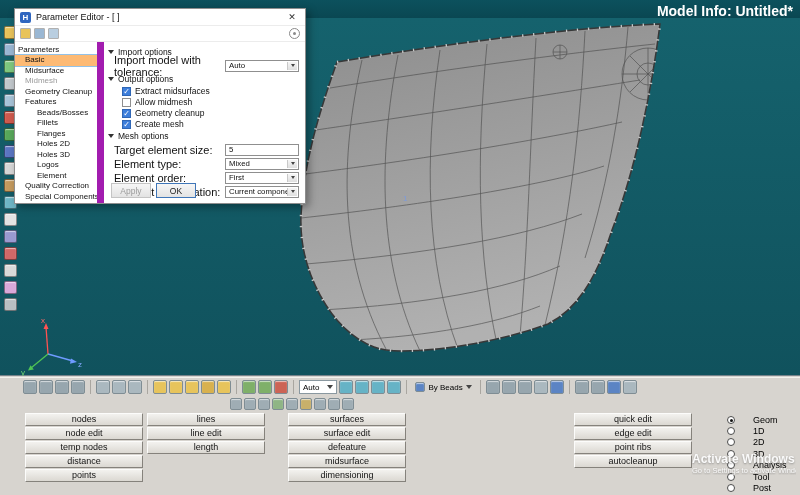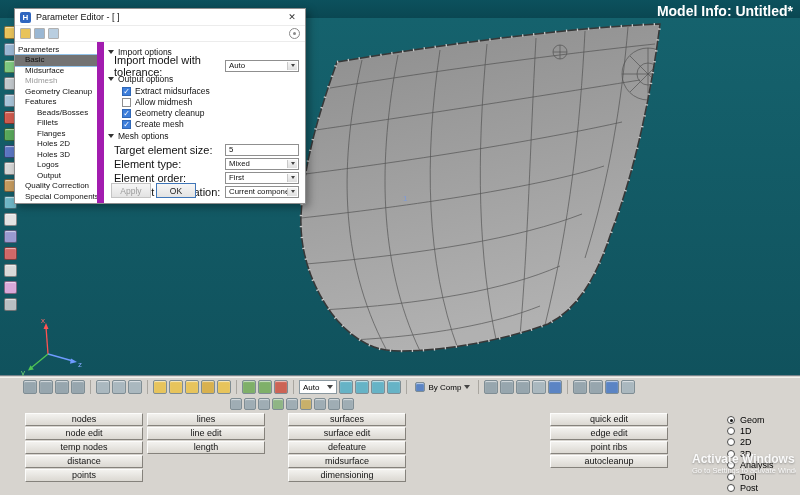--- a/index.html
+++ b/index.html
@@ -35,21 +35,21 @@
   .dclose { margin-left:auto; width:16px; text-align:center; font-size:9px; color:#333; }
   .dtoolbar { display:flex; align-items:center; height:16px; padding:0 5px; gap:3px; border-bottom:1px solid #ececec; }
   .dticon { width:11px; height:11px; border-radius:1px; border:1px solid #b0b0b0; }
   .dgear { margin-left:auto; width:11px; height:11px; border:1px solid #8a8a8a; border-radius:50%; position:relative; }
   .dgear::after { content:""; position:absolute; left:3px; top:3px; width:3px; height:3px; background:#8a8a8a; border-radius:50%; }
   .dbody { display:flex; height:161px; position:relative; }
   .dtree { width:89px; border-right:7px solid #a21caf; padding-top:2px; overflow:hidden; }
   .troot { padding-left:3px; font-size:8px; line-height:11px; }
   .titem { font-size:8px; line-height:10.5px; padding-left:10px; white-space:nowrap; }
   .titem.lvl2 { padding-left:22px; }
-  .titem.sel { background:#737373; outline:1px solid #93c2e8; }
+  .titem.sel { background:#fdba74; outline:1px solid #93c2e8; }
   .titem.dim { color:#9a9a9a; }
   .dcontent { flex:1; padding:3px 6px 0 4px; position:relative; }
   .sechead { display:flex; align-items:center; gap:4px; margin:2px 0; font-size:8.5px; }
   .tri-marker { width:0; height:0; border-left:3px solid transparent; border-right:3px solid transparent; border-top:4px solid #333; }
   .drow { display:flex; align-items:center; height:13px; margin-bottom:1px; padding-left:6px; }
   .dlabel { flex:1; font-size:11px; }
   .dctl { width:74px; height:12px; border:1px solid #8f8f8f; background:#fff;
     display:flex; align-items:center; font-size:7.8px; padding-left:3px; position:relative; flex:0 0 auto; }
   .dval { white-space:nowrap; overflow:hidden; }
   .arr { position:absolute; right:1px; top:1px; bottom:1px; width:10px;
@@ -83,21 +83,21 @@
   .toolbar2 { position:absolute; left:230px; top:397px; height:14px; display:flex; gap:2px; align-items:center; }
   .toolbar2 .ticon { width:12px; height:12px; }
   
   .panel { position:absolute; left:0; top:412px; width:800px; height:83px; background:#d7d4cf; }
   .pcol { position:absolute; top:1px; }
   .pbtn { display:block; width:118px; height:13px; margin-bottom:1px; font-size:9px; font-family:inherit;
     line-height:11px; text-align:center; color:#141414; padding:0;
     background:linear-gradient(#f3f2ef,#dbd8d2);
     border:1px solid; border-color:#fcfcfb #85827c #85827c #fcfcfb; }
   .pages { position:absolute; left:727px; top:2px; }
-  .prow { display:flex; align-items:center; gap:5px; height:11.4px; }
+  .prow { display:flex; align-items:center; gap:18px; height:11.4px; }
   .radio { width:8px; height:8px; border:1px solid #4c4c4c; border-radius:50%; background:#fff;
     position:relative; flex:0 0 auto; }
   .radio.sel::after { content:""; position:absolute; left:2px; top:2px; width:3px; height:3px;
     background:#111; border-radius:50%; }
   .plabel { font-size:9px; }
   
   .activate { position:absolute; left:692px; top:452px; color:#fafafa;
     text-shadow:0 1px 2px rgba(90,90,90,.5); z-index:20; pointer-events:none; }
   .act1 { font-size:12px;font-weight:bold; }
   .act2 { font-size:7.5px; white-space:nowrap; width:104px; overflow:hidden; }
@@ -211,21 +211,21 @@
             <div class="titem lvl1">Midsurface</div>
             <div class="titem lvl1 dim">Midmesh</div>
             <div class="titem lvl1">Geometry Cleanup</div>
             <div class="titem lvl1">Features</div>
             <div class="titem lvl2">Beads/Bosses</div>
             <div class="titem lvl2">Fillets</div>
             <div class="titem lvl2">Flanges</div>
             <div class="titem lvl2">Holes 2D</div>
             <div class="titem lvl2">Holes 3D</div>
             <div class="titem lvl2">Logos</div>
-            <div class="titem lvl2">Output</div>
+            <div class="titem lvl2">Element</div>
             <div class="titem lvl1">Quality Correction</div>
             <div class="titem lvl1">Special Components</div>
           </div>
       </div>
       <div class="dcontent">
 
         <div class="sechead">
           <span class="tri-marker"></span>
           <span>Import options</span>
         </div>
@@ -326,21 +326,21 @@
         <span class="tsel-label">Auto</span>
         <span class="tarrow"></span>
       </div>
       <div class="ticon" style="background: rgb(102, 179, 198);"></div>
       <div class="ticon" style="background: rgb(102, 179, 198);"></div>
       <div class="ticon" style="background: rgb(102, 179, 198);"></div>
       <div class="ticon" style="background: rgb(102, 179, 198);"></div>
       <div class="tsep"></div>
       <div class="tmenu">
         <span class="ticon mini" style="background: rgb(91, 132, 196);"></span>
-        <span class="tsel-label">By Comp</span>
+        <span class="tsel-label">By Beads</span>
         <span class="tarrow"></span>
       </div>
       <div class="tsep"></div>
       <div class="ticon" style="background: rgb(151, 166, 174);"></div>
       <div class="ticon" style="background: rgb(151, 166, 174);"></div>
       <div class="ticon" style="background: rgb(151, 166, 174);"></div>
       <div class="ticon" style="background: rgb(170, 184, 191);"></div>
       <div class="ticon" style="background: rgb(91, 132, 196);"></div>
       <div class="tsep"></div>
       <div class="ticon" style="background: rgb(151, 166, 174);"></div>
@@ -373,21 +373,21 @@
         <button class="pbtn">line edit</button>
         <button class="pbtn">length</button>
       </div>
     <div class="pcol" style="left:288px">
         <button class="pbtn">surfaces</button>
         <button class="pbtn">surface edit</button>
         <button class="pbtn">defeature</button>
         <button class="pbtn">midsurface</button>
         <button class="pbtn">dimensioning</button>
       </div>
-    <div class="pcol" style="left:550px">
+    <div class="pcol" style="left:574px">
         <button class="pbtn">quick edit</button>
         <button class="pbtn">edge edit</button>
         <button class="pbtn">point ribs</button>
         <button class="pbtn">autocleanup</button>
       </div>
     <div id="pages" class="pages">
         <div class="prow">
           <span class="radio sel"></span>
           <span class="plabel">Geom</span>
         </div>

